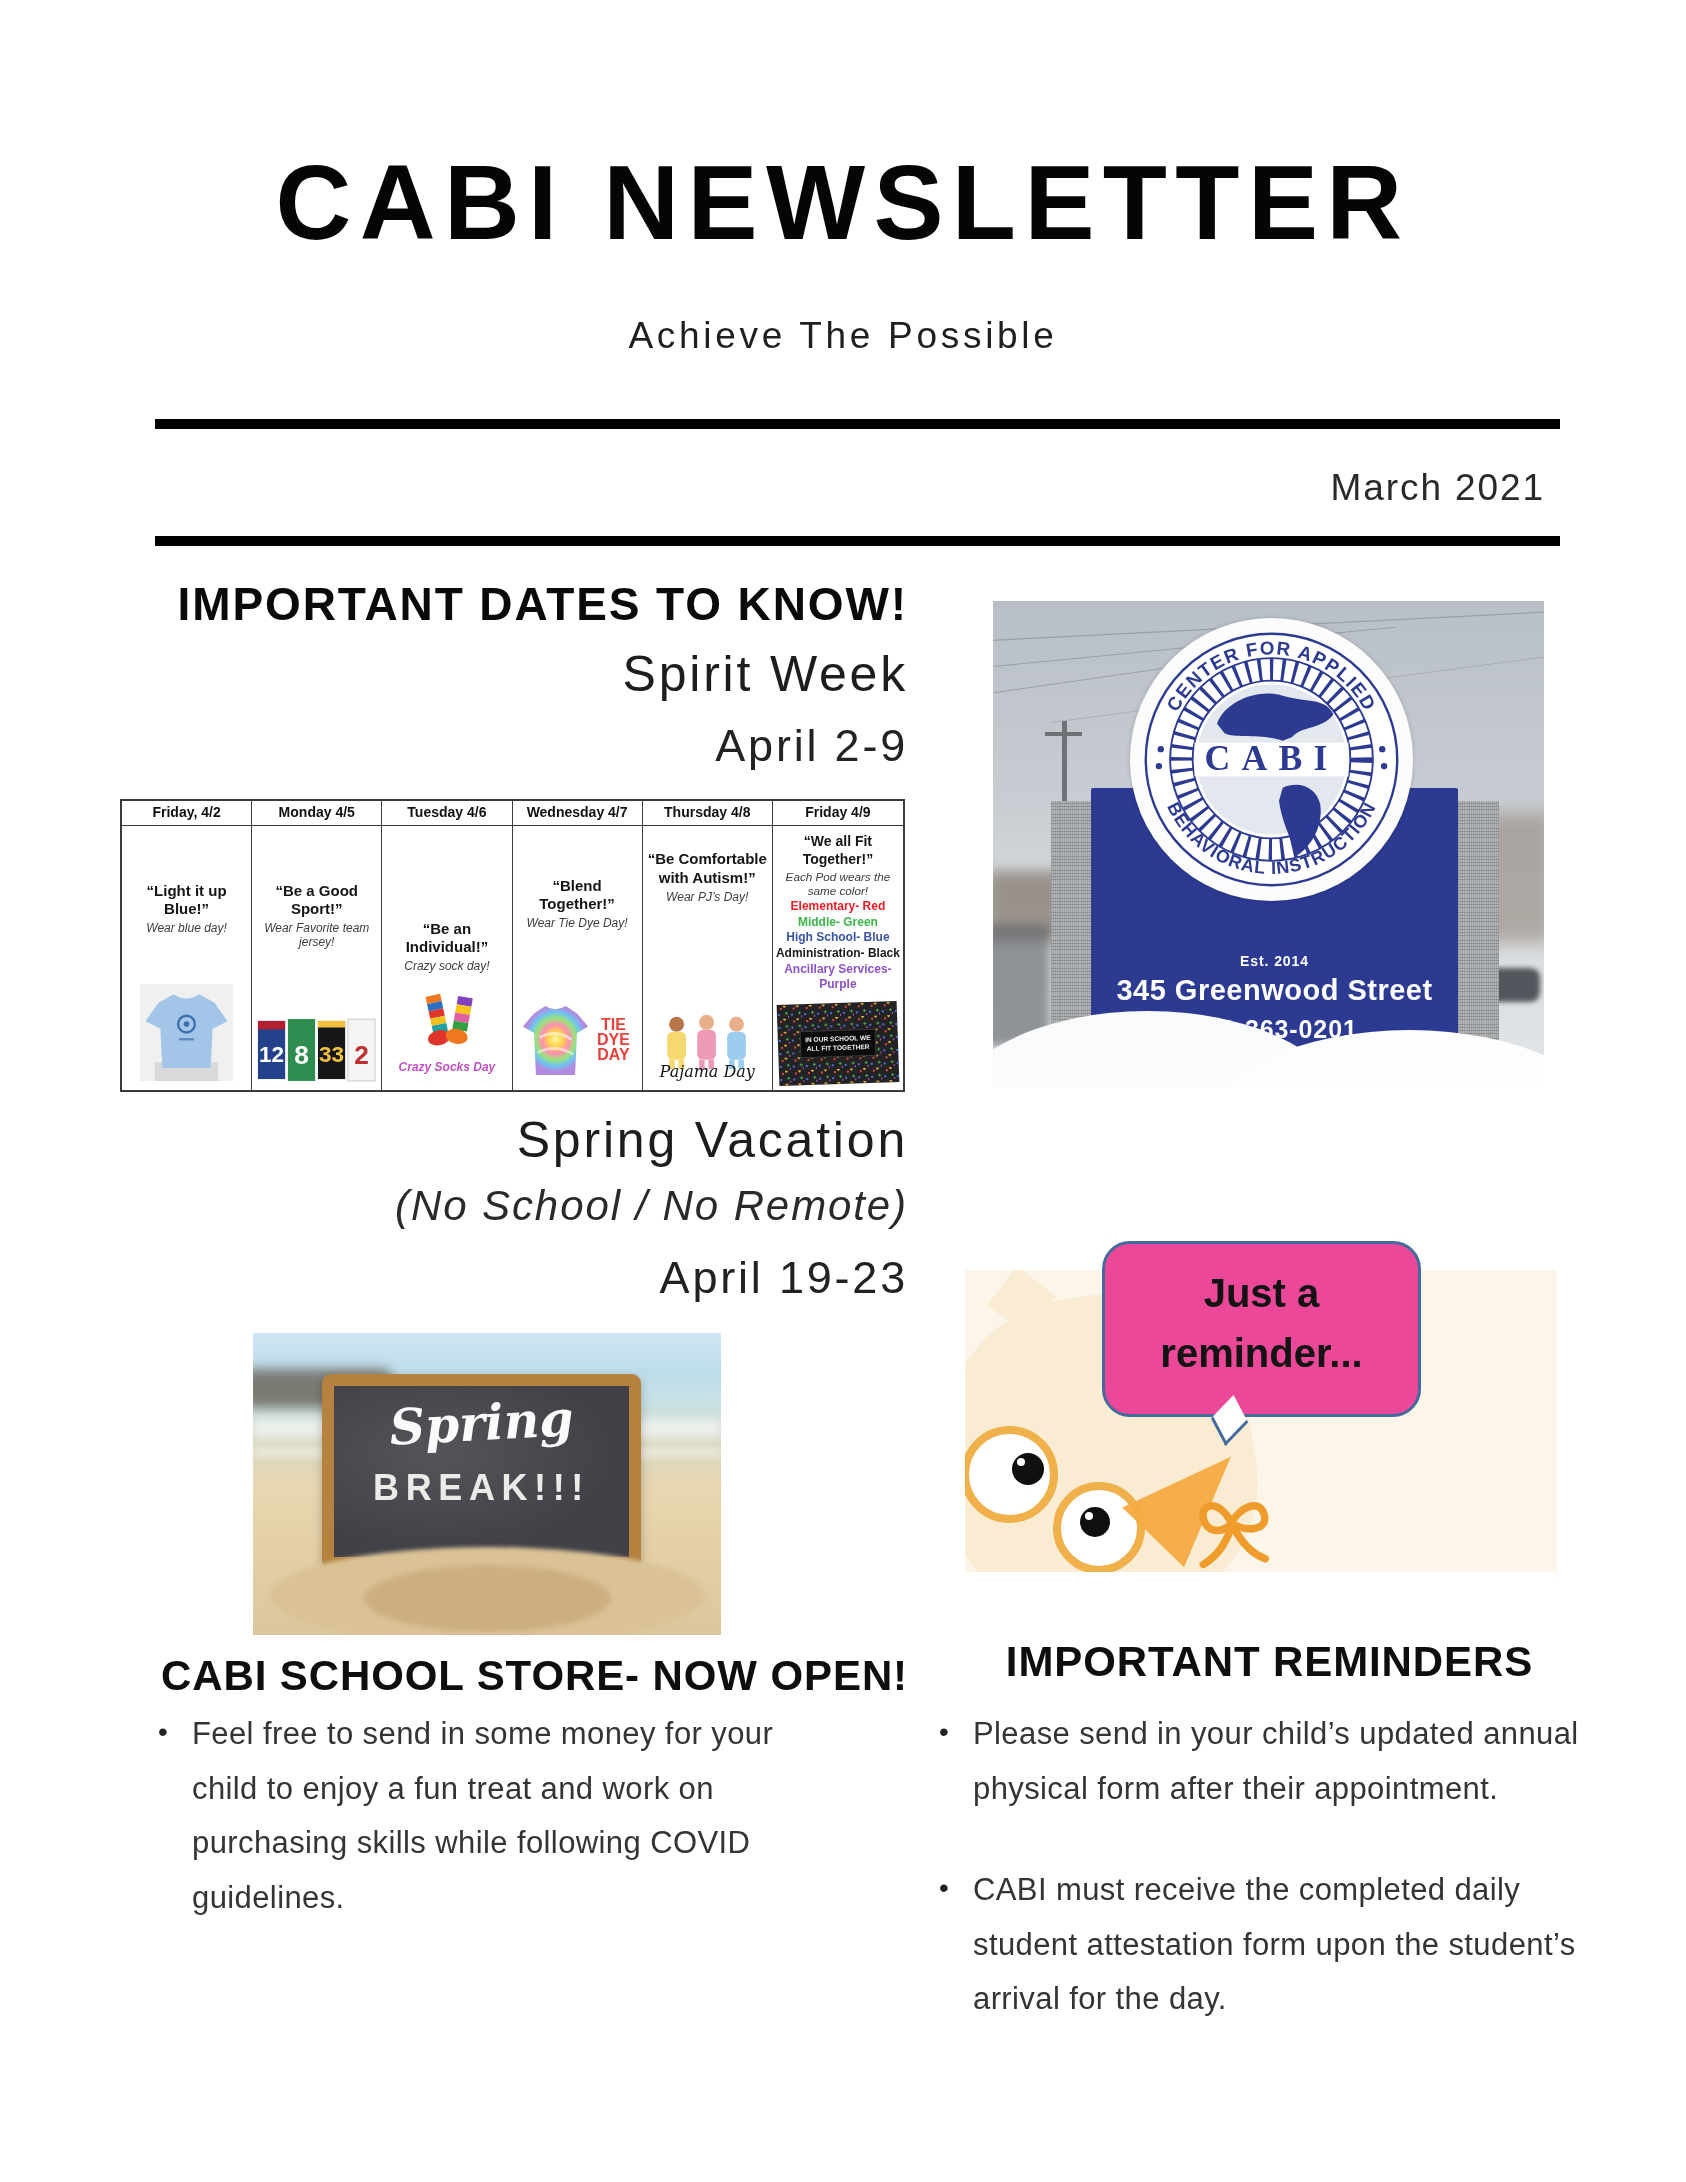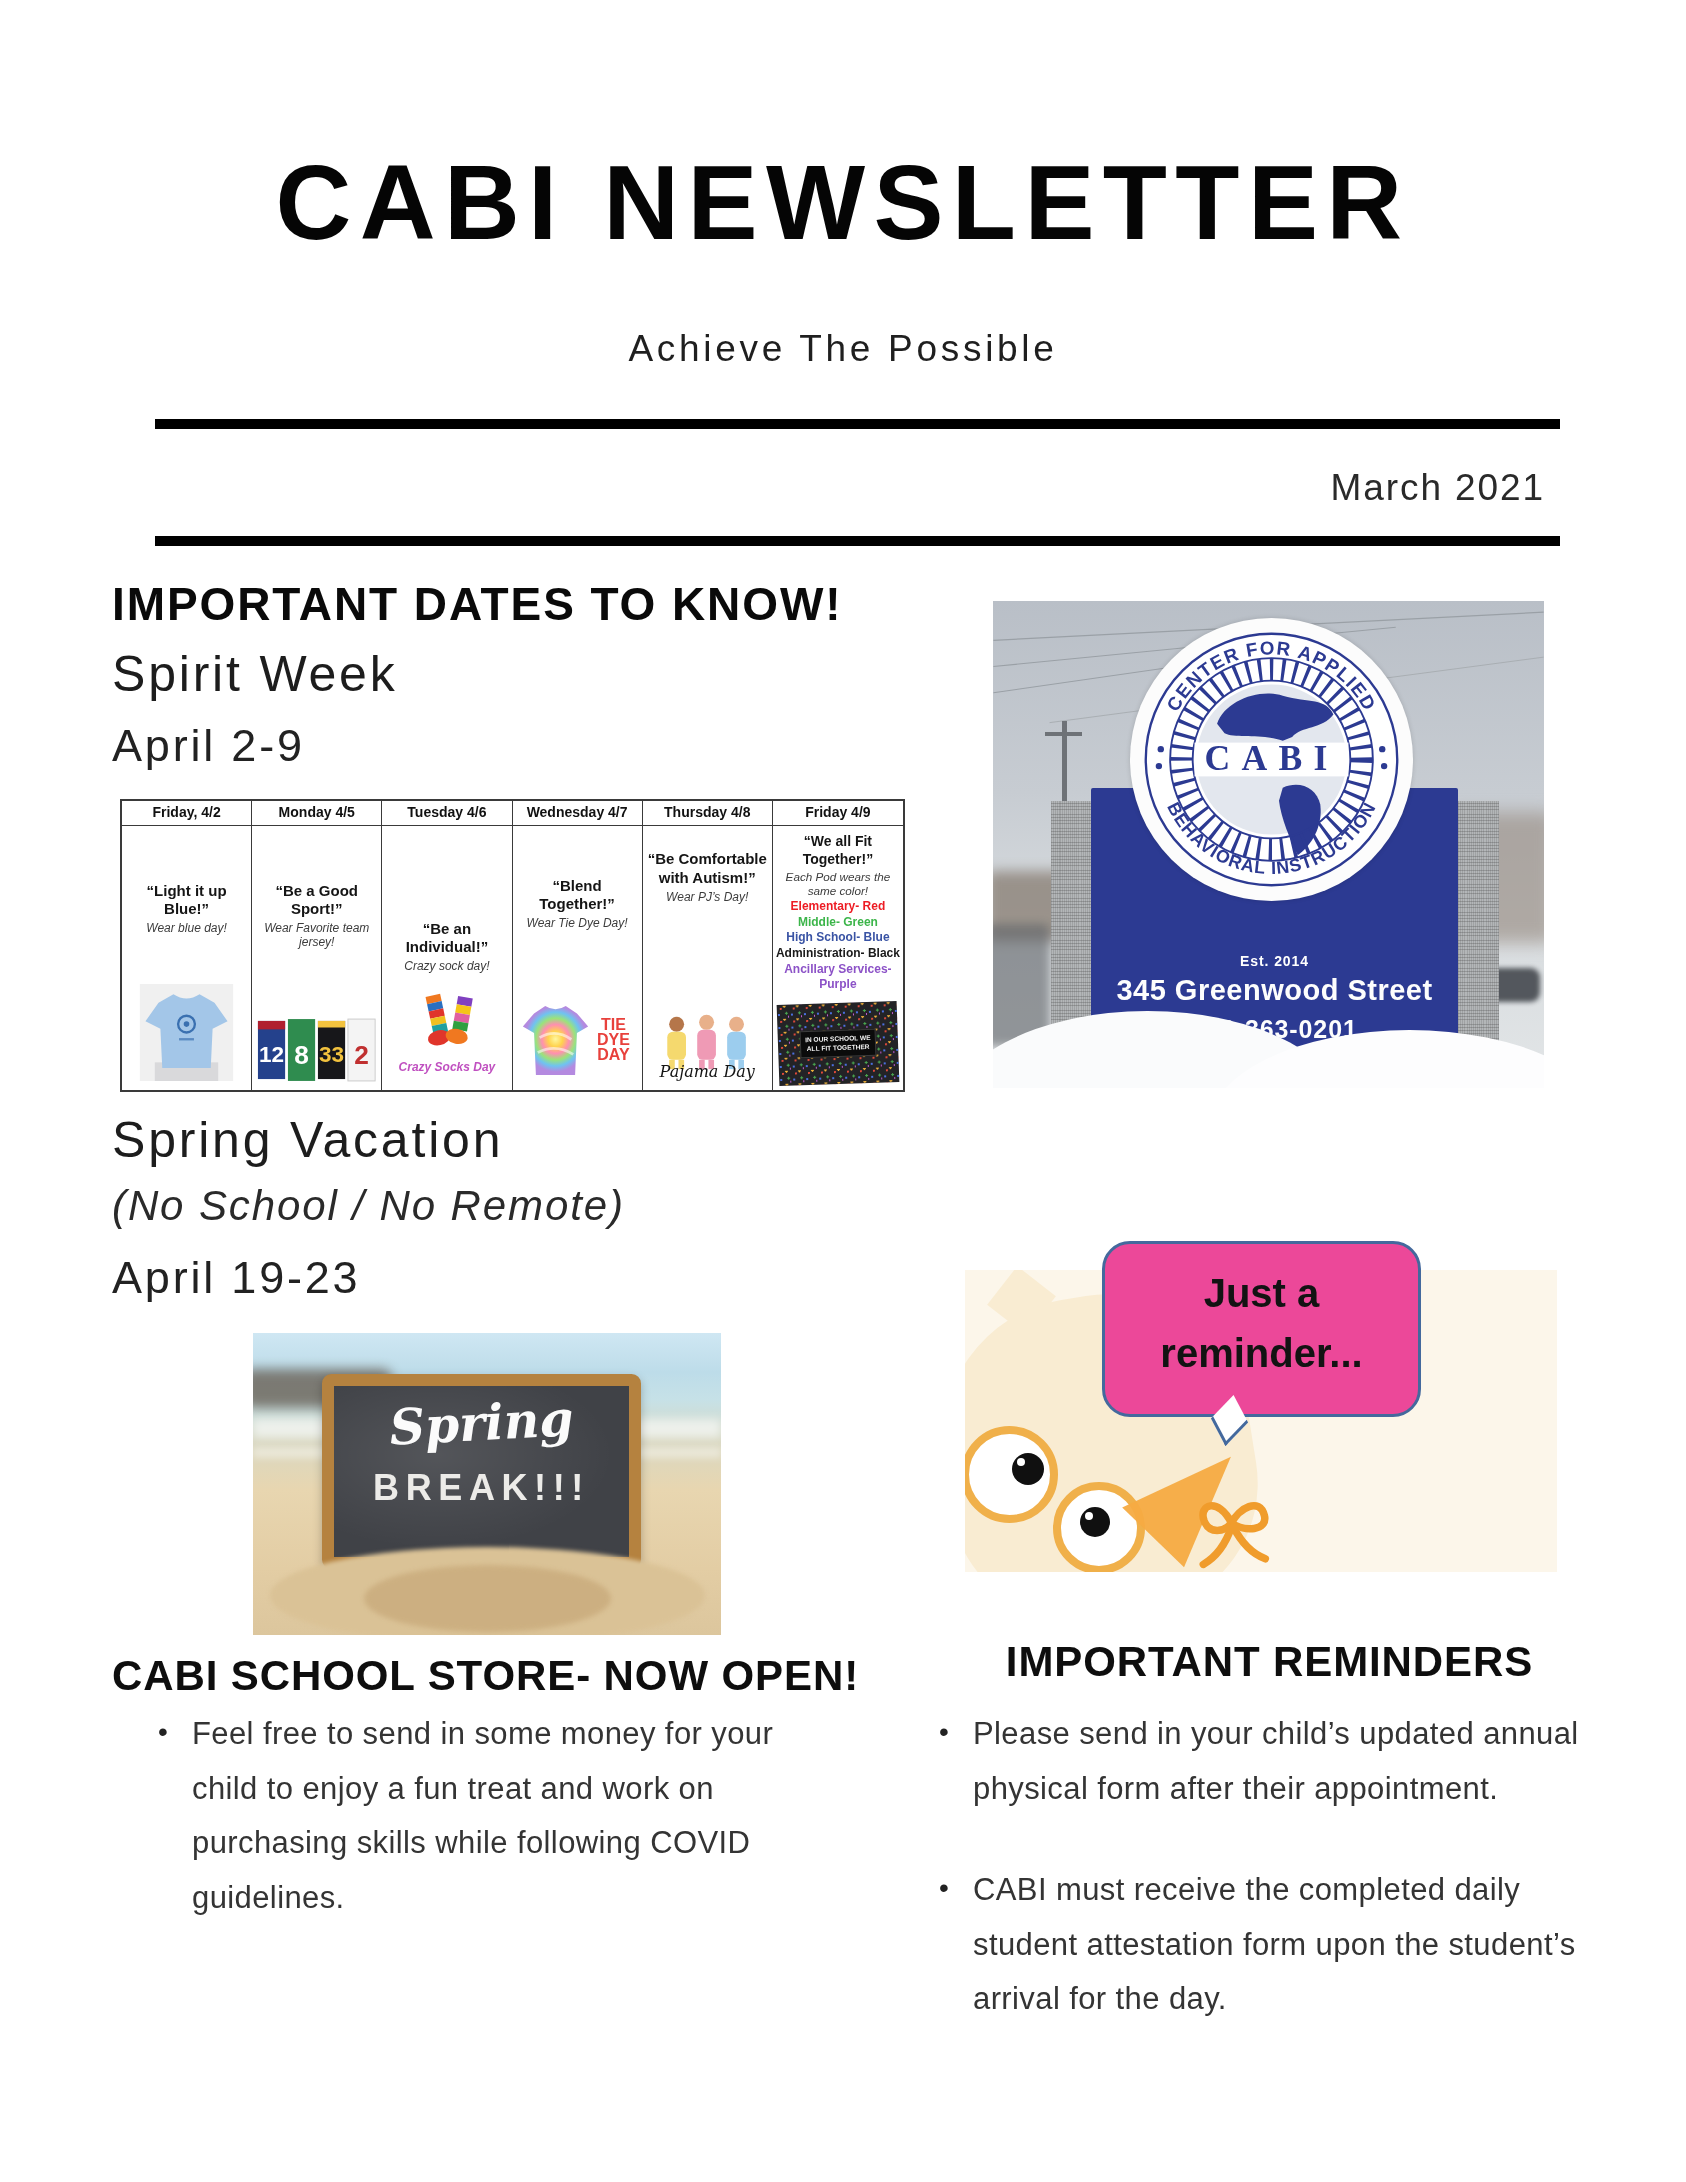--- a/index.html
+++ b/index.html
@@ -1,28 +1,28 @@
 <!DOCTYPE html>
 <html style="font-size:15px"><head>
 <meta charset="utf-8">
 <style>
   html,body{margin:0;padding:0;background:#ffffff;}
   body{width:1686px;height:2182px;position:relative;font-family:"Liberation Sans",sans-serif;overflow:hidden;}
   .abs{position:absolute;}
 
   
   .masthead-title{left:0;top:150px;width:1686px;text-align:center;font-size:105px;font-weight:900;letter-spacing:8.4px;color:#050505;line-height:1;}
-  .masthead-tagline{left:0;top:328px;width:1686px;text-align:center;font-size:37px;font-weight:400;letter-spacing:3.7px;color:#1f1f1f;}
+  .masthead-tagline{left:0;top:315px;width:1686px;text-align:center;font-size:37px;font-weight:400;letter-spacing:3.7px;color:#1f1f1f;}
   .rule{left:155px;width:1405px;height:10.3px;background:#000;}
   .rule1{top:419px;}
   .rule2{top:536px;}
   .issue-date{top:467px;right:141px;font-size:37px;letter-spacing:1.9px;color:#2a2a2a;}
 
   
-  .lcol{left:112px;width:787px;text-align:left;color:#111;}
+  .lcol{left:121px;width:787px;text-align:right;color:#111;}
   .h-dates{top:577px;font-size:46px;font-weight:800;letter-spacing:1.9px;color:#0a0a0a;}
   .h-spirit{top:645px;font-size:50px;letter-spacing:2.8px;color:#1d1d1d;}
   .h-april29{top:720px;font-size:45px;letter-spacing:2.8px;color:#222;}
   .h-springvac{top:1111px;font-size:50px;letter-spacing:2.8px;color:#1d1d1d;}
   .h-noschool{top:1182px;font-size:42px;font-style:italic;letter-spacing:1.9px;color:#2a2a2a;}
   .h-april1923{top:1252px;font-size:45px;letter-spacing:2.8px;color:#222;}
   .h-store{top:1652px;font-size:42px;font-weight:800;letter-spacing:0.9px;color:#0e0e0e;}
 
   
   .stable{left:120px;top:799px;width:785px;height:293px;border:2.3px solid #3a3a3a;display:grid;grid-template-columns:repeat(6,1fr);grid-template-rows:25px 1fr;background:#fff;box-sizing:border-box;}

